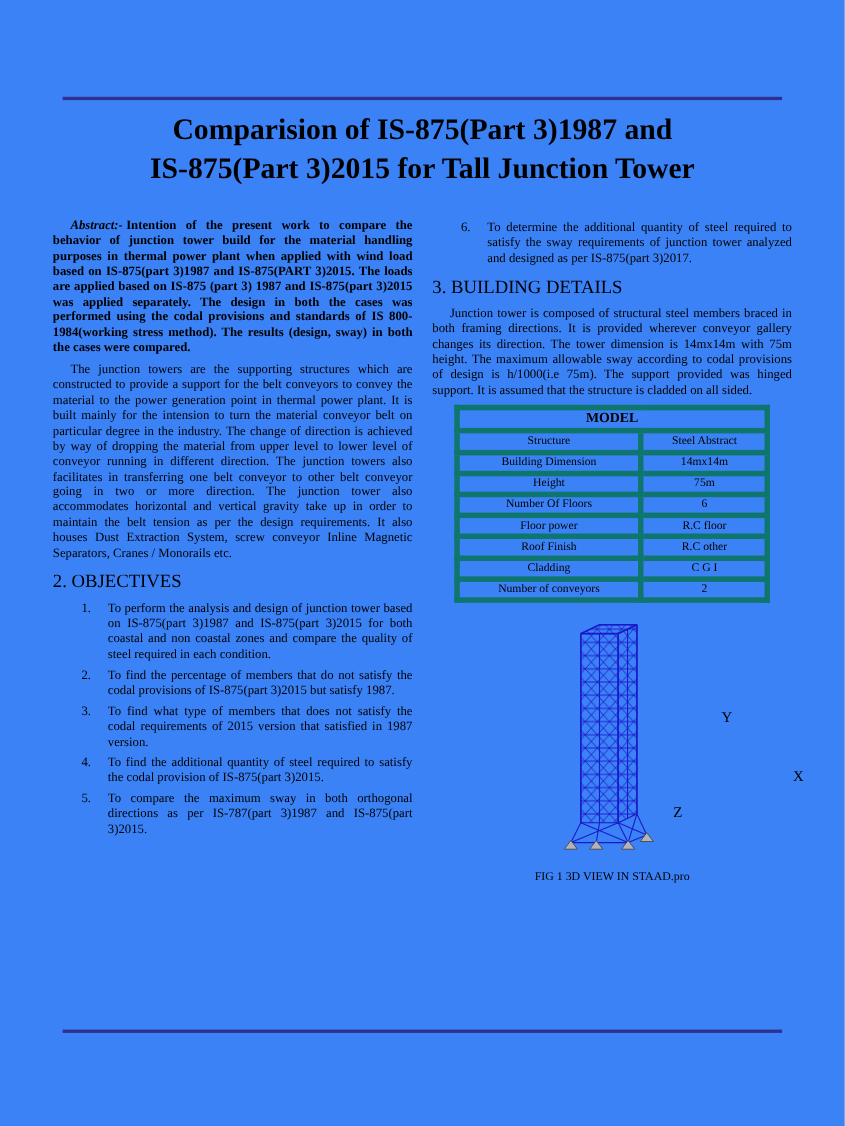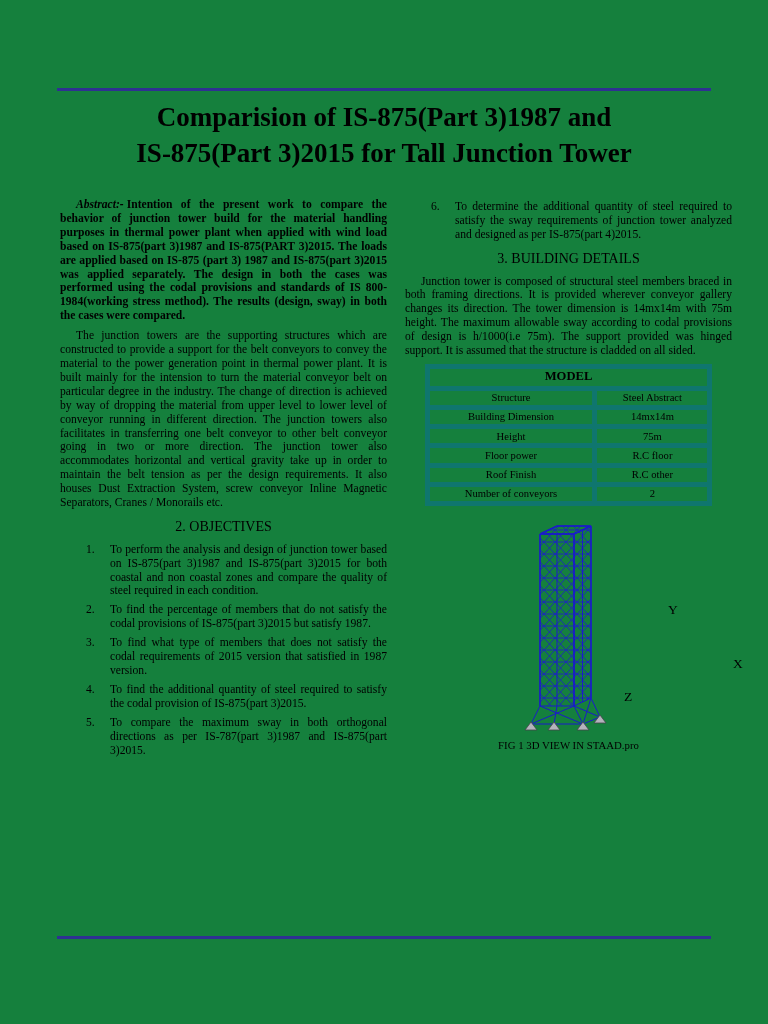--- a/index.html
+++ b/index.html
@@ -1,46 +1,46 @@
 <!DOCTYPE html>
 <html style="--rule-blue: #2e3192; --tower-blue: #1b1acb;"><head>
 <meta charset="utf-8">
 <style>
   * { box-sizing: border-box; }
   html, body { margin: 0; padding: 0; background: #e9e9e9; }
   .page {
     position: relative;
     width: 768px; height: 1024px;
     margin: 0 auto;
-    background: #15803d;
+    background: #3b82f6;
     font-family: "Liberation Serif", "DejaVu Serif", serif;
     color: #000;
     overflow: hidden;
   }
   .rule {
     position: absolute; left: 57px; right: 57px; height: 3px;
     background: var(--rule-blue, #2e3192);
   }
   .rule-top { top: 88px; }
   .rule-bottom { top: 936px; }
   .title {
     position: absolute; top: 100px; left: 40px; right: 40px;
     margin: 0; text-align: center;
     font-size: 27px; font-weight: bold; line-height: 1.32;
   }
   .columns {
-    position: absolute; top: 198px; left: 60px; width: 672px;
+    position: absolute; top: 198px; left: 48px; width: 672px;
     display: flex; gap: 18px;
   }
   .col { width: 327px; font-size: 11.6px; line-height: 1.2; text-align: justify; }
   .col p { margin: 0 0 6px 0; }
   .abstract { font-weight: bold; text-indent: 16px; }
   .abstract-label { font-style: italic; margin-right: 3px; }
   .indent { text-indent: 16px; }
-  .sec-heading { text-align: center; margin: 9px 0 7px 0; font-size: 14px; }
+  .sec-heading { text-align: left; margin: 9px 0 7px 0; font-size: 17px; }
   .obj-list { margin-top: 2px; }
   .obj-item { display: flex; margin: 0 0 5px 26px; }
   .obj-num { width: 24px; flex: none; }
   .obj-text { flex: 1; text-align: justify; }
   .table-caption { text-align: center; font-size: 10.8px; margin: 10px 0 4px 0; }
   table.details { border-collapse: collapse; margin: 0 auto; width: 88%; font-size: 10.6px; }
   table.details th, table.details td {
     border: 5px solid #0f766e; padding: 0.5px 4px; text-align: center; line-height: 1.25;
   }
   table.details th { font-size: 12.6px; font-weight: bold; }
@@ -48,21 +48,21 @@
   .figure svg { position: absolute; left: 95px; top: 0; }
   .tface { fill: url(#lat); stroke: var(--tower-blue, #1b1acb); stroke-width: 1; }
   .tline { stroke: var(--tower-blue, #1b1acb); stroke-width: 0.8; }
   .tedge { stroke: var(--tower-blue, #1b1acb); stroke-width: 1.4; fill: none; }
   .tbrace { stroke: var(--tower-blue, #1b1acb); stroke-width: 1; fill: none; }
   .tfoot { fill: #b3b3bc; stroke: #44444a; stroke-width: 0.8; }
   .axis { position: absolute; font-size: 13.5px; }
   .axis-y { left: 263px; top: 84px; }
   .axis-x { left: 328px; top: 138px; }
   .axis-z { left: 219px; top: 171px; }
-  .fig-caption { text-align: center; font-size: 10.8px; margin-top: 5px; }
+  .fig-caption { text-align: center; font-size: 10.8px; margin-top: 15px; }
 </style>
 </head>
 <body>
 
 <div class="page">
 
   <div class="rule rule-top"></div>
 
   <h1 class="title">
     <span>Comparision of IS-875(Part 3)1987 and</span><br>
@@ -101,21 +101,21 @@
           <span class="obj-num">5.</span>
           <span class="obj-text">To compare the maximum sway in both orthogonal directions as per IS-787(part 3)1987 and IS-875(part 3)2015.</span>
         </div>
       </div>
     </div>
 
     <div class="col">
       <div class="obj-list">
         <div class="obj-item">
           <span class="obj-num">6.</span>
-          <span class="obj-text">To determine the additional quantity of steel required to satisfy the sway requirements of junction tower analyzed and designed as per IS-875(part 4)2015.</span>
+          <span class="obj-text">To determine the additional quantity of steel required to satisfy the sway requirements of junction tower analyzed and designed as per IS-875(part 3)2017.</span>
         </div>
       </div>
 
       <div class="sec-heading">3. BUILDING DETAILS</div>
       <p class="indent">Junction tower is composed of structural steel members braced in both framing directions. It is provided wherever conveyor gallery changes its direction. The tower dimension is 14mx14m with 75m height. The maximum allowable sway according to codal provisions of design is h/1000(i.e 75m). The support provided was hinged support. It is assumed that the structure is cladded on all sided.</p>
 
 
       <table class="details">
         <tbody>
             <tr>
@@ -127,26 +127,34 @@
         </tr>
         <tr>
           <td>Building Dimension</td>
           <td>14mx14m</td>
         </tr>
         <tr>
           <td>Height</td>
           <td>75m</td>
         </tr>
         <tr>
+          <td>Number Of Floors</td>
+          <td>6</td>
+        </tr>
+        <tr>
           <td>Floor power</td>
           <td>R.C floor</td>
         </tr>
         <tr>
           <td>Roof Finish</td>
           <td>R.C other</td>
+        </tr>
+        <tr>
+          <td>Cladding</td>
+          <td>C G I</td>
         </tr>
         <tr>
           <td>Number of conveyors</td>
           <td>2</td>
         </tr>
       </tbody>
         </table>
 
       <div class="figure">
         <svg width="150" height="216" viewBox="0 0 150 216">

